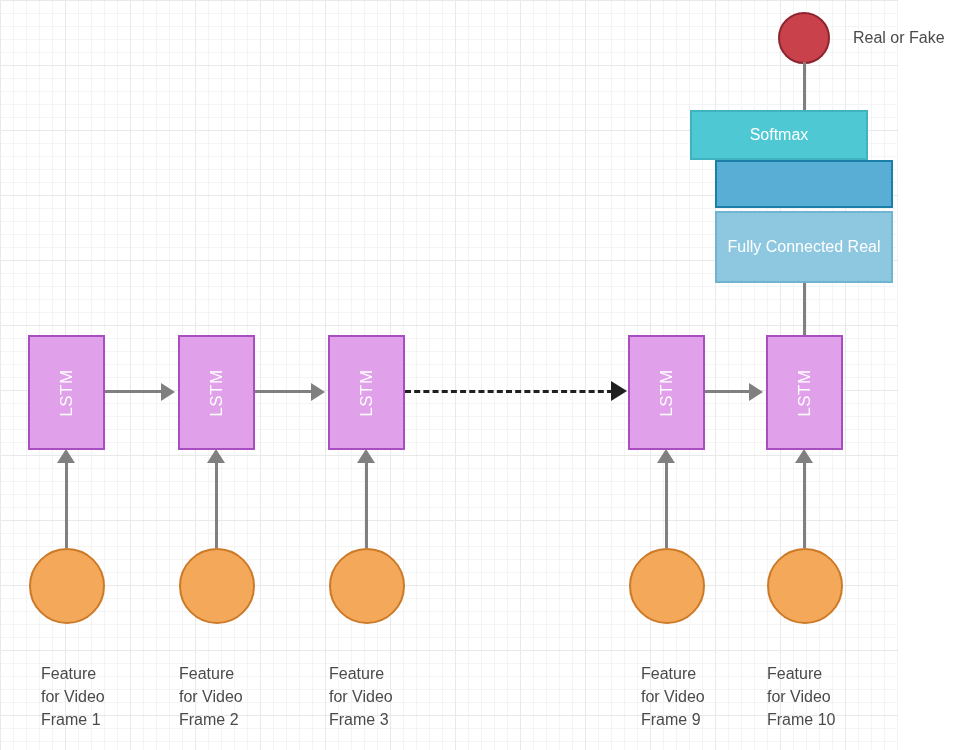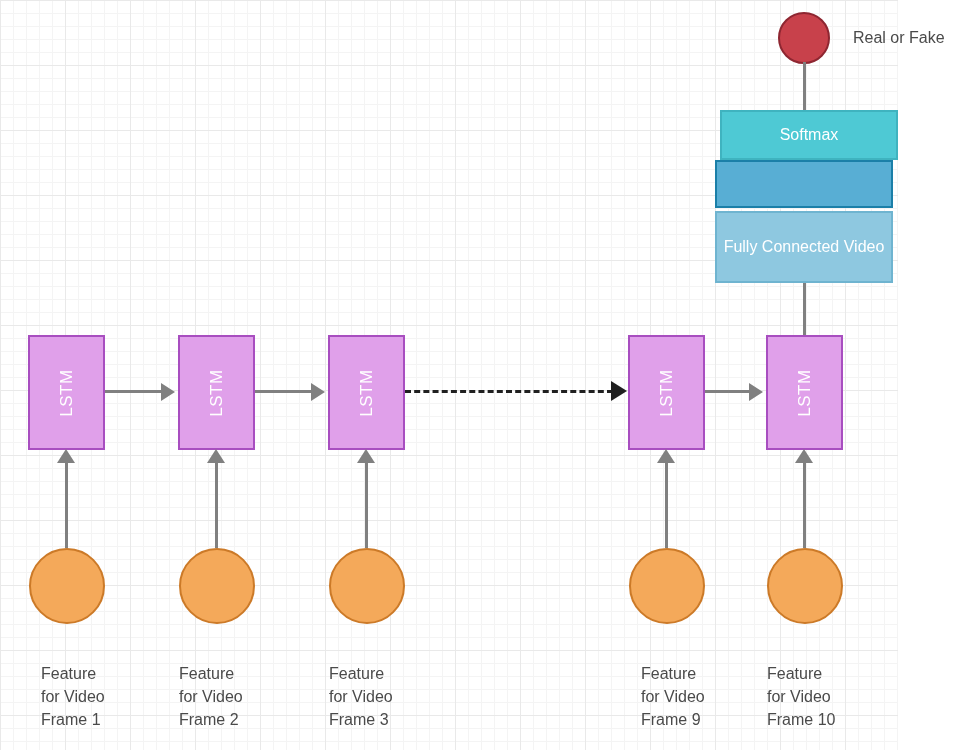--- a/index.html
+++ b/index.html
@@ -103,31 +103,31 @@
 <body>
 
 <div id="canvas">
 
   <div class="node circle-red" style="left:778px;top:12px;width:52px;height:52px;"></div>
 
   <div class="plaintext" style="left:853px;top:26px;width:140px;">Real or Fake</div>
 
   <div class="conn conn-v" style="left:803px;top:62px;height:48px;"></div>
 
-  <div class="node boxlayer b-softmax" style="left:720px;top:110px;width:178px;height:50px;">
+  <div class="node boxlayer b-softmax" style="left:690px;top:110px;width:178px;height:50px;">
     <span>Softmax</span>
   </div>
 
   <div class="node boxlayer b-mid" style="left:715px;top:160px;width:178px;height:48px;">
     <span></span>
   </div>
 
   <div class="node boxlayer b-fc" style="left:715px;top:211px;width:178px;height:72px;">
     <span>Fully Connected
-Video</span>
+Real</span>
   </div>
 
   <div class="conn conn-v" style="left:803px;top:283px;height:53px;"></div>
 
   <div class="node lstm" style="left:28px;top:335px;width:77px;height:115px;">
     <span class="lbl">LSTM</span>
   </div>
 
   <div class="node lstm" style="left:178px;top:335px;width:77px;height:115px;">
     <span class="lbl">LSTM</span>

